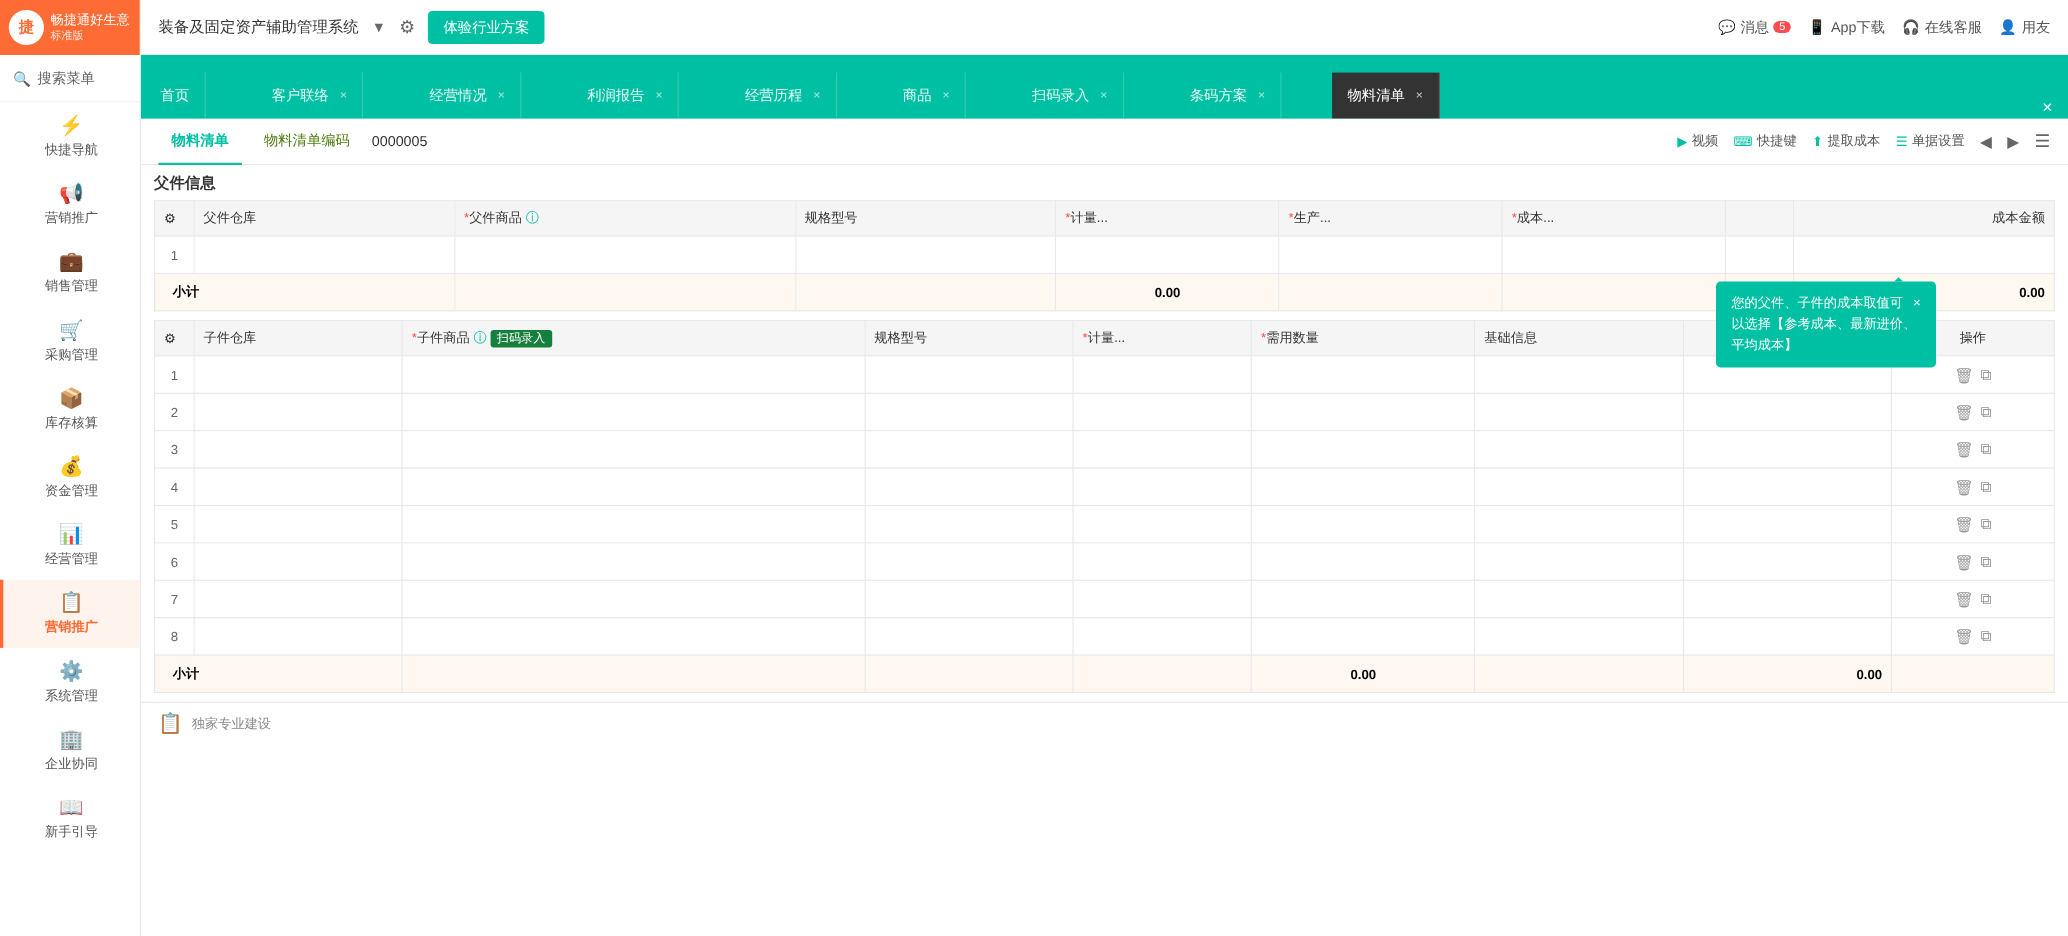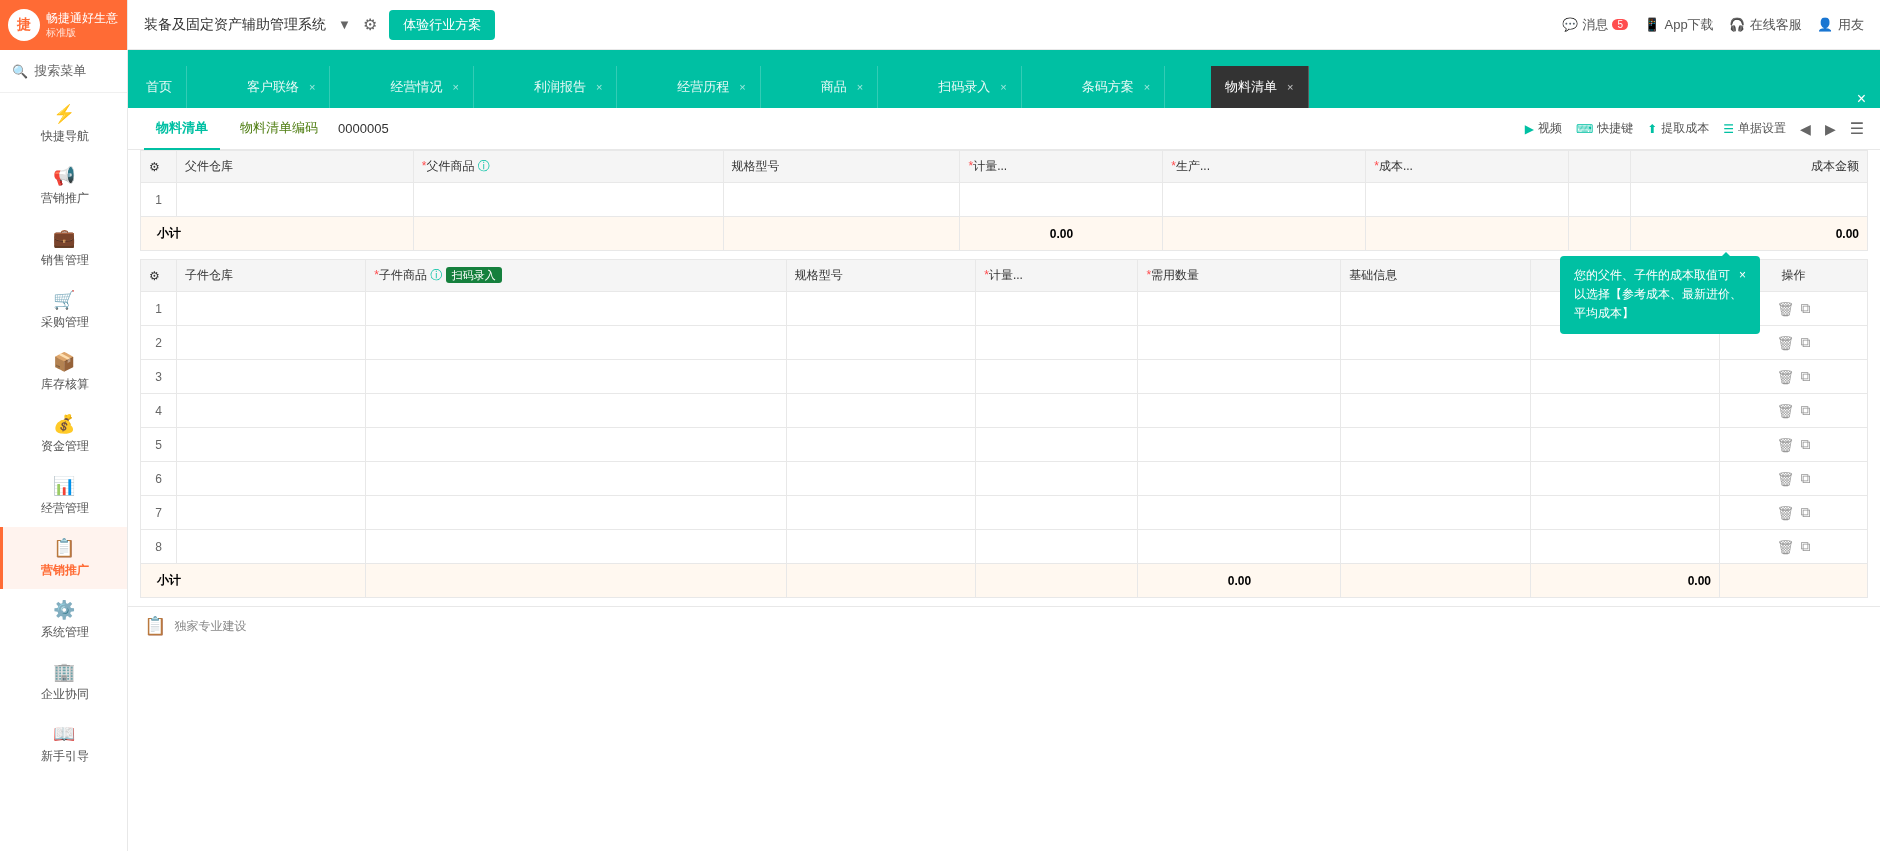--- a/index.html
+++ b/index.html
@@ -480,20 +480,21 @@
         <span style="cursor:pointer; color:#666; font-size:16px;">☰</span>
       </div>
     </div>
 
     <div class="tooltip-box">
       <span class="tooltip-close">×</span>
       <span>您的父件、子件的成本取值可以选择【参考成本、最新进价、平均成本】</span>
     </div>
 
     <div class="section">
+      <div class="section-title">父件信息</div>
       <table class="data-table">
         <thead>
           <tr>
             <th class="settings-col gear-icon-cell">⚙</th>
             <th>父件仓库</th>
             <th><span class="required">*</span>父件商品 <span style="color:#00c0a3">ⓘ</span></th>
             <th>规格型号</th>
             <th><span class="required">*</span>计量...</th>
             <th><span class="required">*</span>生产...</th>
             <th><span class="required">*</span>成本...</th>

